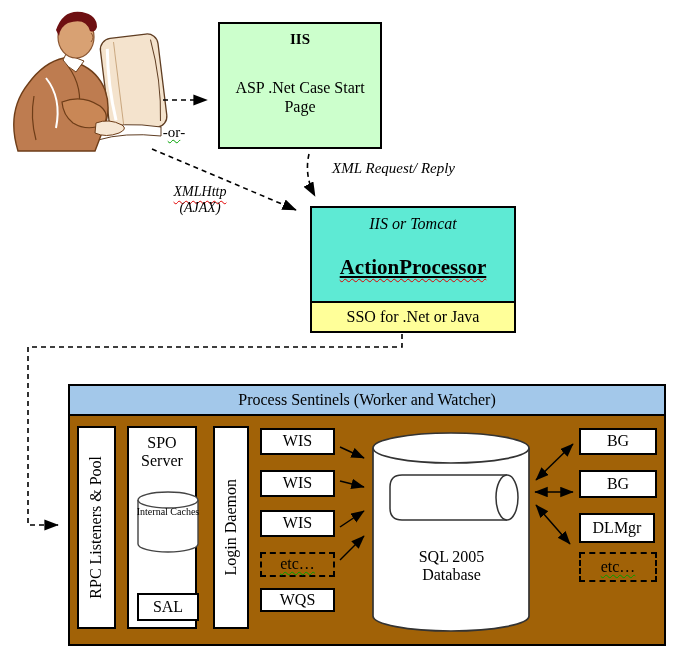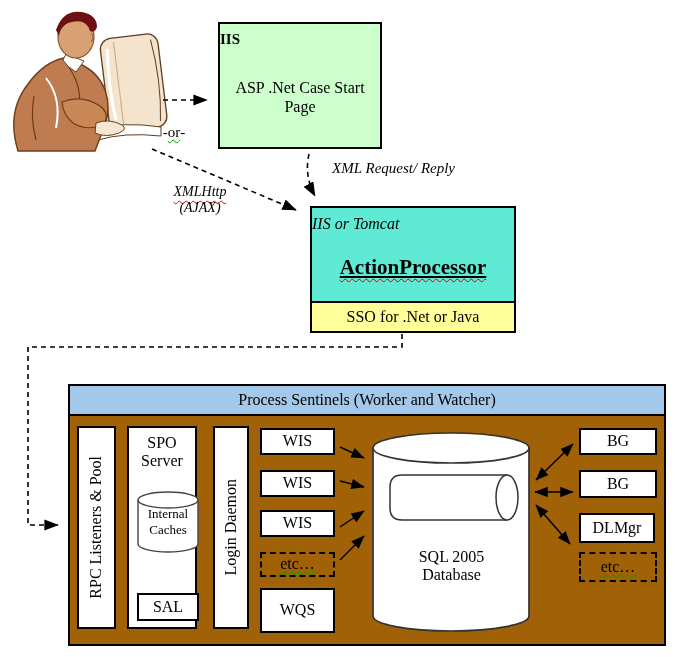--- a/index.html
+++ b/index.html
@@ -14,21 +14,21 @@
   .fs16{font-size:16px;line-height:1.15;}
   .fs15{font-size:15px;line-height:1.15;}
   .italic{font-style:italic;}
   .bold{font-weight:bold;}
   .vtext{writing-mode:vertical-rl;transform:rotate(180deg);white-space:nowrap;}
   .wavy-red{text-decoration-line:underline;text-decoration-style:wavy;text-decoration-color:#e00000;text-decoration-thickness:1px;text-underline-offset:4px;}
   .wavy-green{text-decoration-line:underline;text-decoration-style:wavy;text-decoration-color:#00a000;text-decoration-thickness:1px;text-underline-offset:2px;text-align:right;}
   .solid-u{text-decoration-line:underline;text-decoration-thickness:1.5px;text-underline-offset:2px;}
   
   .stackbox{box-sizing:border-box;border:2px solid #000;display:flex;flex-direction:column;}
-  .stack-title{text-align:left;padding-top:7px;}
+  .stack-title{text-align:center;padding-top:7px;}
   .stack-body{flex:1;display:flex;align-items:center;justify-content:center;text-align:center;}
   .stack-footer{border-top:2px solid #000;display:flex;align-items:center;justify-content:center;text-align:center;}
   svg{display:block;}
 </style>
 </head>
 <body>
 
 <div id="page">
 
   <svg class="abs" style="left:6px;top:6px;" width="170" height="148" viewBox="0 0 170 148">
@@ -91,35 +91,35 @@
     <span class="vtext fs16">RPC Listeners &amp; Pool</span>
   </div>
 
   <div class="abs box" style="left:127px;top:426px;width:70px;height:203px;">
     <div class="ctr fs16" style="padding-top:6px;">SPO Server</div>
 
     <svg class="abs" style="left:7px;top:62px;" width="64" height="66" viewBox="0 0 64 66">
       <path d="M2,10 L2,54 A30,8 0 0 0 62,54 L62,10" fill="#ffffff" stroke="#444" stroke-width="1.4"></path>
       <ellipse cx="32" cy="10" rx="30" ry="8" fill="#ffffff" stroke="#444" stroke-width="1.4"></ellipse>
     </svg>
-    <div class="abs ctr" style="left:7px;top:78px;width:64px;font-size:13px;line-height:1.2;">Internal Caches</div>
+    <div class="abs ctr" style="left:7px;top:78px;width:64px;font-size:10px;line-height:1.2;">Internal Caches</div>
     <div class="abs box ctr fs16" style="left:8px;top:165px;width:62px;height:28px;">SAL</div>
   </div>
 
   <div class="abs box ctr" style="left:213px;top:426px;width:36px;height:203px;">
     <span class="vtext fs16">Login Daemon</span>
   </div>
 
   <div class="abs box ctr fs16" style="left:260px;top:428px;width:75px;height:27px;">WIS</div>
   <div class="abs box ctr fs16" style="left:260px;top:470px;width:75px;height:27px;">WIS</div>
   <div class="abs box ctr fs16" style="left:260px;top:510px;width:75px;height:27px;">WIS</div>
   <div class="abs dashedbox ctr fs16" style="left:260px;top:552px;width:75px;height:25px;">
     <span class="wavy-green">etc…</span>
   </div>
-  <div class="abs box ctr fs16" style="left:260px;top:588px;width:75px;height:45px;">WQS</div>
+  <div class="abs box ctr fs16" style="left:260px;top:588px;width:75px;height:24px;">WQS</div>
 
   <svg class="abs" style="left:371px;top:431px;" width="162" height="205" viewBox="0 0 162 205">
     <path d="M2,17 L2,185 A78,15 0 0 0 158,185 L158,17" fill="#ffffff" stroke="#333" stroke-width="1.7"></path>
     <ellipse cx="80" cy="17" rx="78" ry="15" fill="#ffffff" stroke="#333" stroke-width="1.7"></ellipse>
   </svg>
 
   <svg class="abs" style="left:388px;top:473px;" width="132" height="49" viewBox="0 0 132 49">
     <path d="M119,2 L14,2 Q2,2 2,14 L2,35 Q2,47 14,47 L119,47" fill="#ffffff" stroke="#333" stroke-width="1.5"></path>
     <ellipse cx="119" cy="24.5" rx="11" ry="22.5" fill="#ffffff" stroke="#333" stroke-width="1.5"></ellipse>
   </svg>

